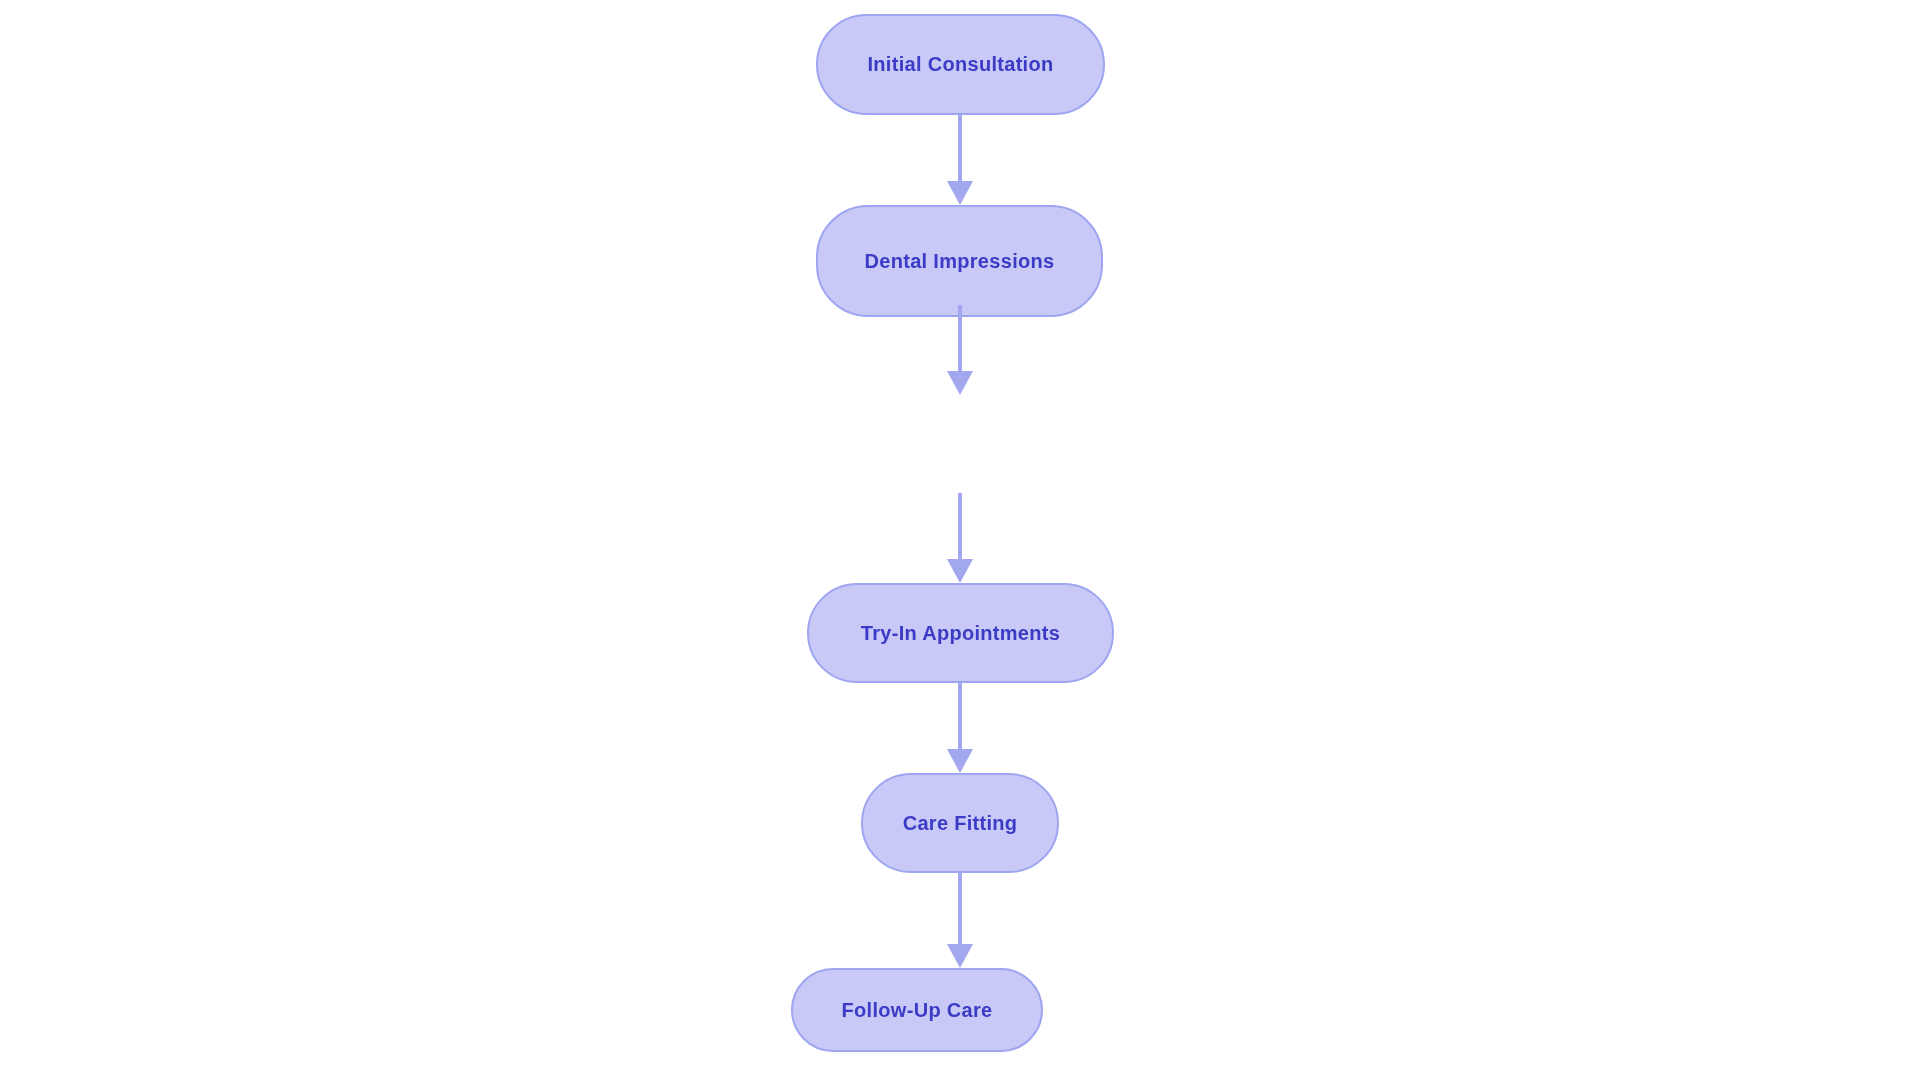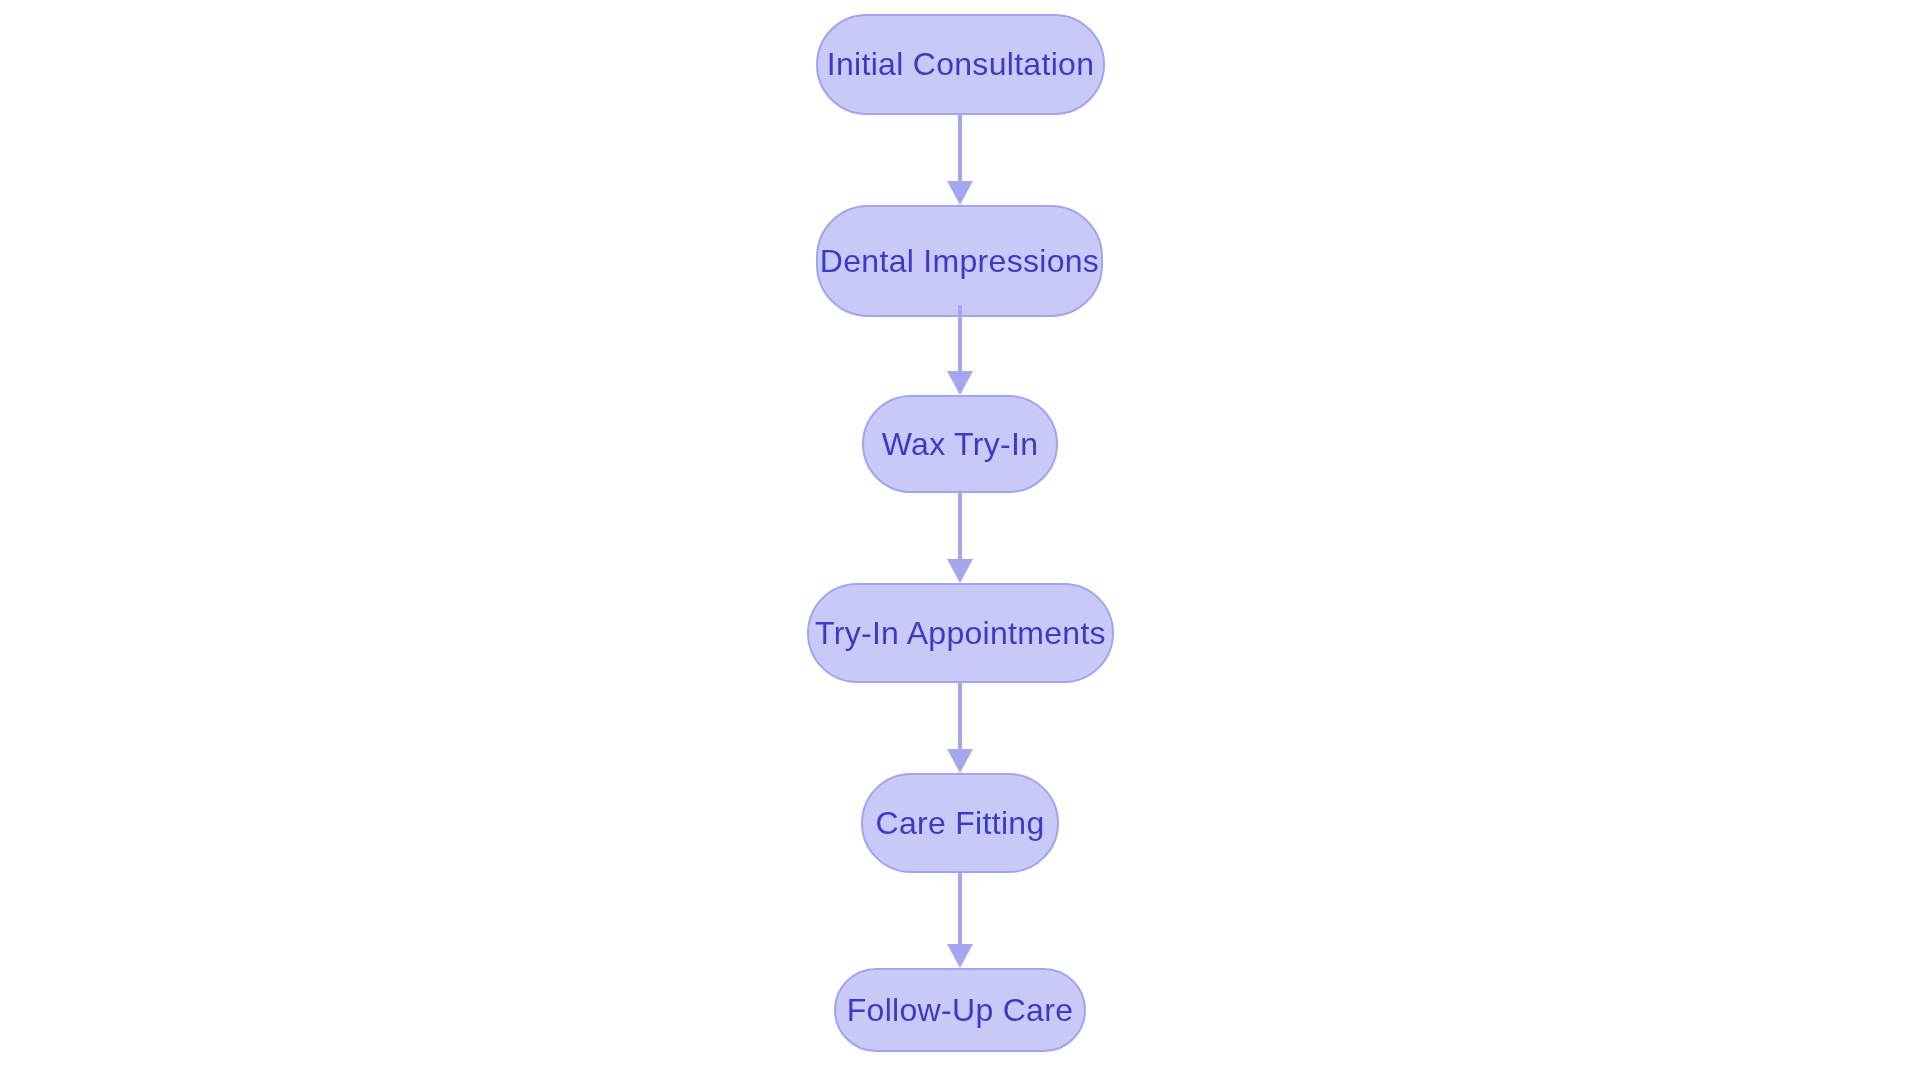--- a/index.html
+++ b/index.html
@@ -27,22 +27,22 @@
     box-sizing: border-box;
     background: var(--node-fill);
     border: 2px solid var(--node-border);
     border-radius: 52px;
     display: flex;
     align-items: center;
     justify-content: center;
   }
   .node-label {
     color: var(--node-text);
-    font-size: 32px;
-    font-weight: 400;
+    font-size: 20px;
+    font-weight: 700;
     letter-spacing: 0.3px;
     white-space: nowrap;
   }
   .arrow {
     position: absolute;
     width: 26px;
     display: flex;
     flex-direction: column;
     align-items: center;
   }
@@ -65,33 +65,30 @@
 <div class="canvas">
 
   <div class="node" style="left:816px; top:14px;  width:289px; height:101px;">
     <span class="node-label">Initial Consultation</span>
   </div>
 
   <div class="node" style="left:816px; top:205px; width:287px; height:112px;">
     <span class="node-label">Dental Impressions</span>
   </div>
 
-  <div class="node" style="left:862px; top:395px; width:196px; height:98px;">
-    <span class="node-label">Wax Try-In</span>
-  </div>
 
   <div class="node" style="left:807px; top:583px; width:307px; height:100px;text-align:center;">
     <span class="node-label">Try-In Appointments</span>
   </div>
 
   <div class="node" style="left:861px; top:773px; width:198px; height:100px;">
     <span class="node-label">Care Fitting</span>
   </div>
 
-  <div class="node" style="left:834px; top:968px; width:252px; height:84px;">
+  <div class="node" style="left:791px; top:968px; width:252px; height:84px;">
     <span class="node-label">Follow-Up Care</span>
   </div>
 
   <div class="arrow" style="left:947px; top:115px; height:90px;">
     <div class="arrow-line"></div>
     <div class="arrow-head"></div>
   </div>
 
   <div class="arrow" style="left:947px; top:305px; height:90px;">
     <div class="arrow-line"></div>

